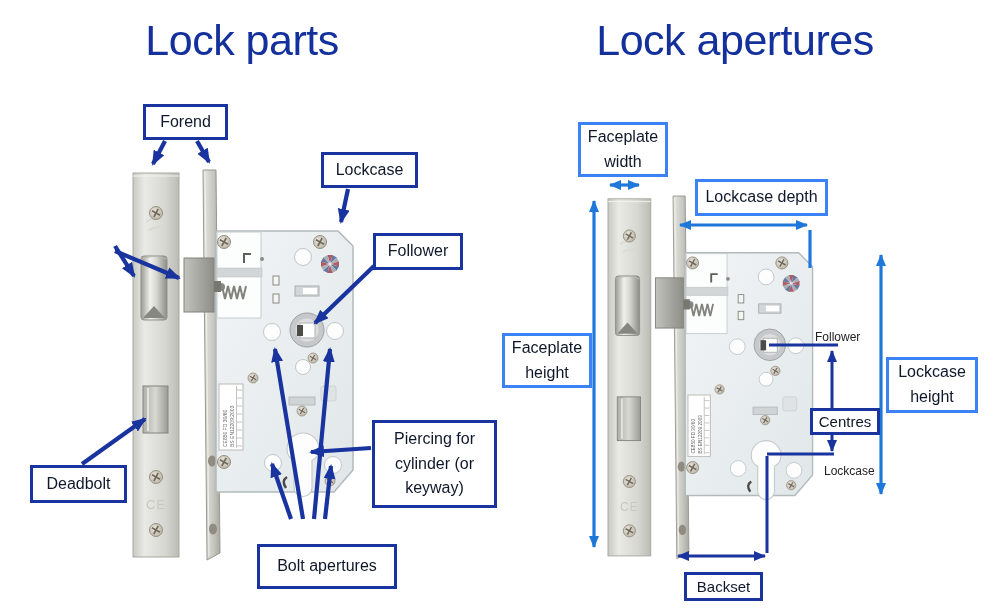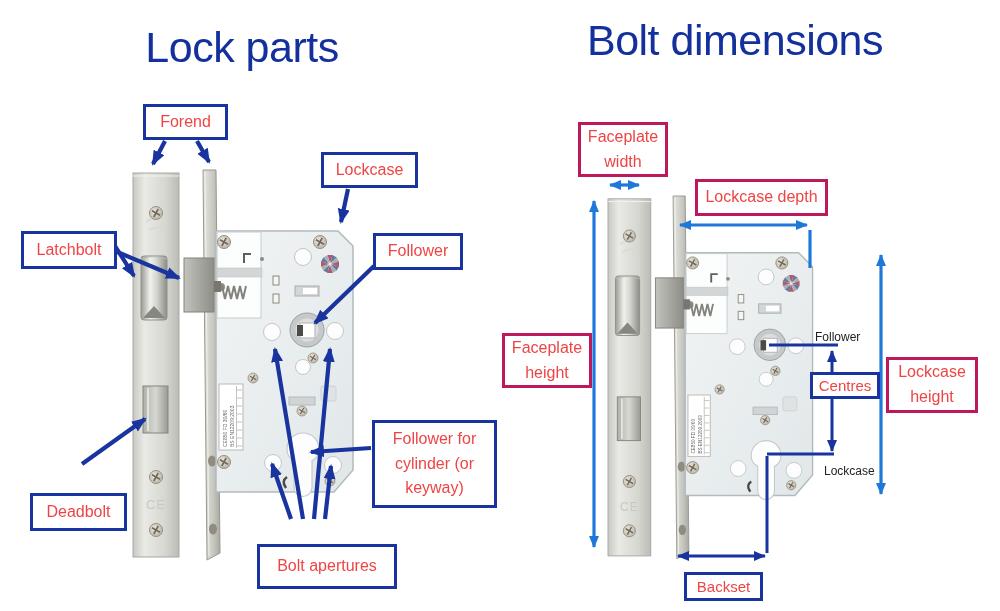--- a/index.html
+++ b/index.html
@@ -1,39 +1,39 @@
 <!DOCTYPE html>
 <html><head>
 <meta charset="utf-8">
 <style>
   html,body{margin:0;padding:0;background:#fff;}
   .canvas{position:relative;width:1000px;height:611px;background:#ffffff;overflow:hidden;
           font-family:"Liberation Sans",sans-serif;}
   .canvas svg{position:absolute;left:0;top:0;}
   .title{position:absolute;color:#13309c;font-size:43px;font-weight:400;letter-spacing:-0.5px;
          text-align:center;white-space:nowrap;}
-  #t-left{left:87px;top:23px;width:310px;}
+  #t-left{left:87px;top:16px;width:310px;}
   #t-right{left:535px;top:16px;width:400px;}
-  .lbl{position:absolute;box-sizing:border-box;background:#ffffff;color:#ef4444;
+  .lbl{position:absolute;box-sizing:border-box;background:#ffffff;color:#0f172a;
        display:flex;align-items:center;justify-content:center;text-align:center;
        font-size:16px;line-height:1.55;white-space:pre-line;}
   .nv{border:3px solid #19339f;}
-  .bl{border:3px solid #be185d;}
+  .bl{border:3px solid #3b82f6;}
   #b-forend   {left:143px;top:104px;width:85px; height:36px;}
   #b-lockcase {left:321px;top:152px;width:97px; height:36px;}
   #b-latchbolt{left:21px; top:231px;width:96px; height:38px;}
   #b-follower {left:373px;top:233px;width:90px; height:37px;}
-  #b-deadbolt {left:30px; top:465px;width:97px; height:38px;margin-top:28px;}
+  #b-deadbolt {left:30px; top:465px;width:97px; height:38px;}
   #b-piercing {left:372px;top:420px;width:125px;height:88px;}
   #b-boltap   {left:257px;top:518px;width:140px;height:45px;margin-top:26px;}
   #b-fwidth   {left:578px;top:122px;width:90px; height:55px;}
   #b-ldepth   {left:695px;top:163px;width:133px;height:37px;margin-top:16px;}
   #b-fheight  {left:502px;top:333px;width:90px; height:55px;}
   #b-lheight  {left:886px;top:357px;width:92px; height:56px;}
-  #b-centres  {left:810px;top:372px;width:70px; height:27px;font-size:15px;}
+  #b-centres  {left:810px;top:408px;width:70px; height:27px;font-size:15px;}
   #b-backset  {left:684px;top:572px;width:79px; height:29px;font-size:15px;}
   .note{position:absolute;color:#222;font-size:12px;white-space:nowrap;}
   #n-follower{left:815px;top:330px;}
   #n-piercing{left:824px;top:464px;}
 </style>
 </head>
 <body>
 
 <div class="canvas">
 
@@ -238,28 +238,27 @@
   <g stroke="#19339f" stroke-width="3" fill="none">
     <line x1="769" y1="345" x2="838" y2="345"></line>
     <line x1="832" y1="351" x2="832" y2="451" marker-start="url(#ahN)" marker-end="url(#ahN)"></line>
     <line x1="767" y1="454" x2="834" y2="454"></line>
     <line x1="767" y1="456" x2="767" y2="553"></line>
     <line x1="678" y1="556" x2="765" y2="556" marker-start="url(#ahN)" marker-end="url(#ahN)"></line>
   </g>
 </svg>
 
   <div class="title" id="t-left">Lock parts</div>
-  <div class="title" id="t-right">Bolt dimensions</div>
+  <div class="title" id="t-right">Lock apertures</div>
 
   <div class="lbl nv" id="b-forend">Forend</div>
   <div class="lbl nv" id="b-lockcase">Lockcase</div>
-  <div class="lbl nv" id="b-latchbolt">Latchbolt</div>
   <div class="lbl nv" id="b-follower">Follower</div>
   <div class="lbl nv" id="b-deadbolt">Deadbolt</div>
-  <div class="lbl nv" id="b-piercing">Follower for
+  <div class="lbl nv" id="b-piercing">Piercing for
 cylinder (or
 keyway)</div>
   <div class="lbl nv" id="b-boltap">Bolt apertures</div>
 
   <div class="lbl bl" id="b-fwidth">Faceplate
 width</div>
   <div class="lbl bl" id="b-ldepth">Lockcase depth</div>
   <div class="lbl bl" id="b-fheight">Faceplate
 height</div>
   <div class="lbl bl" id="b-lheight">Lockcase

